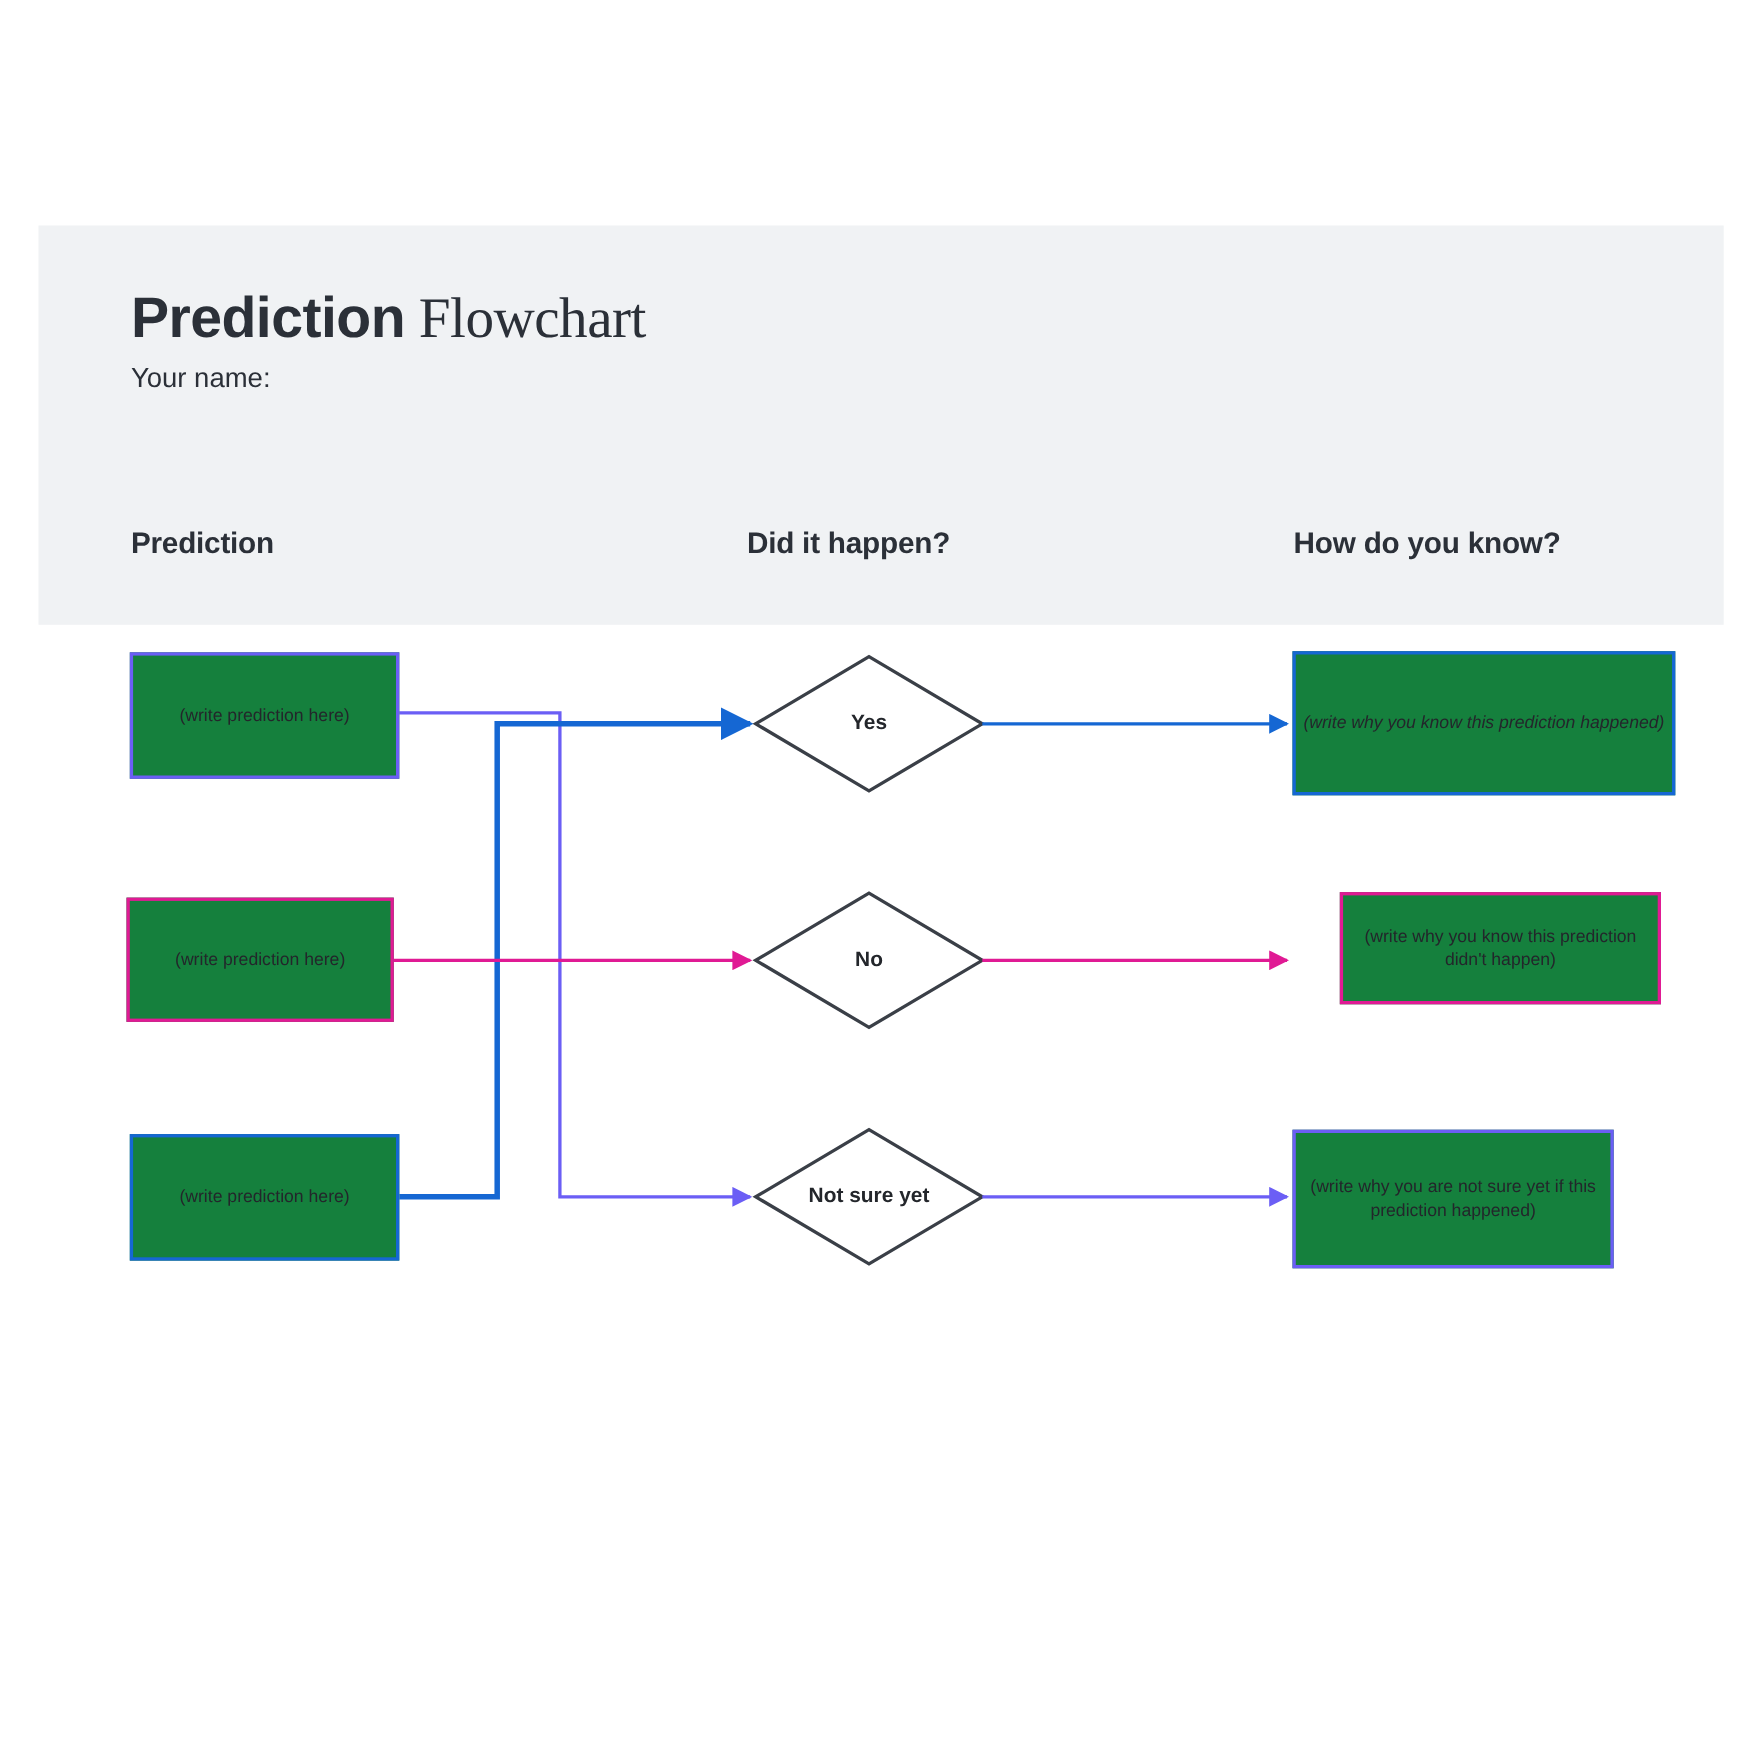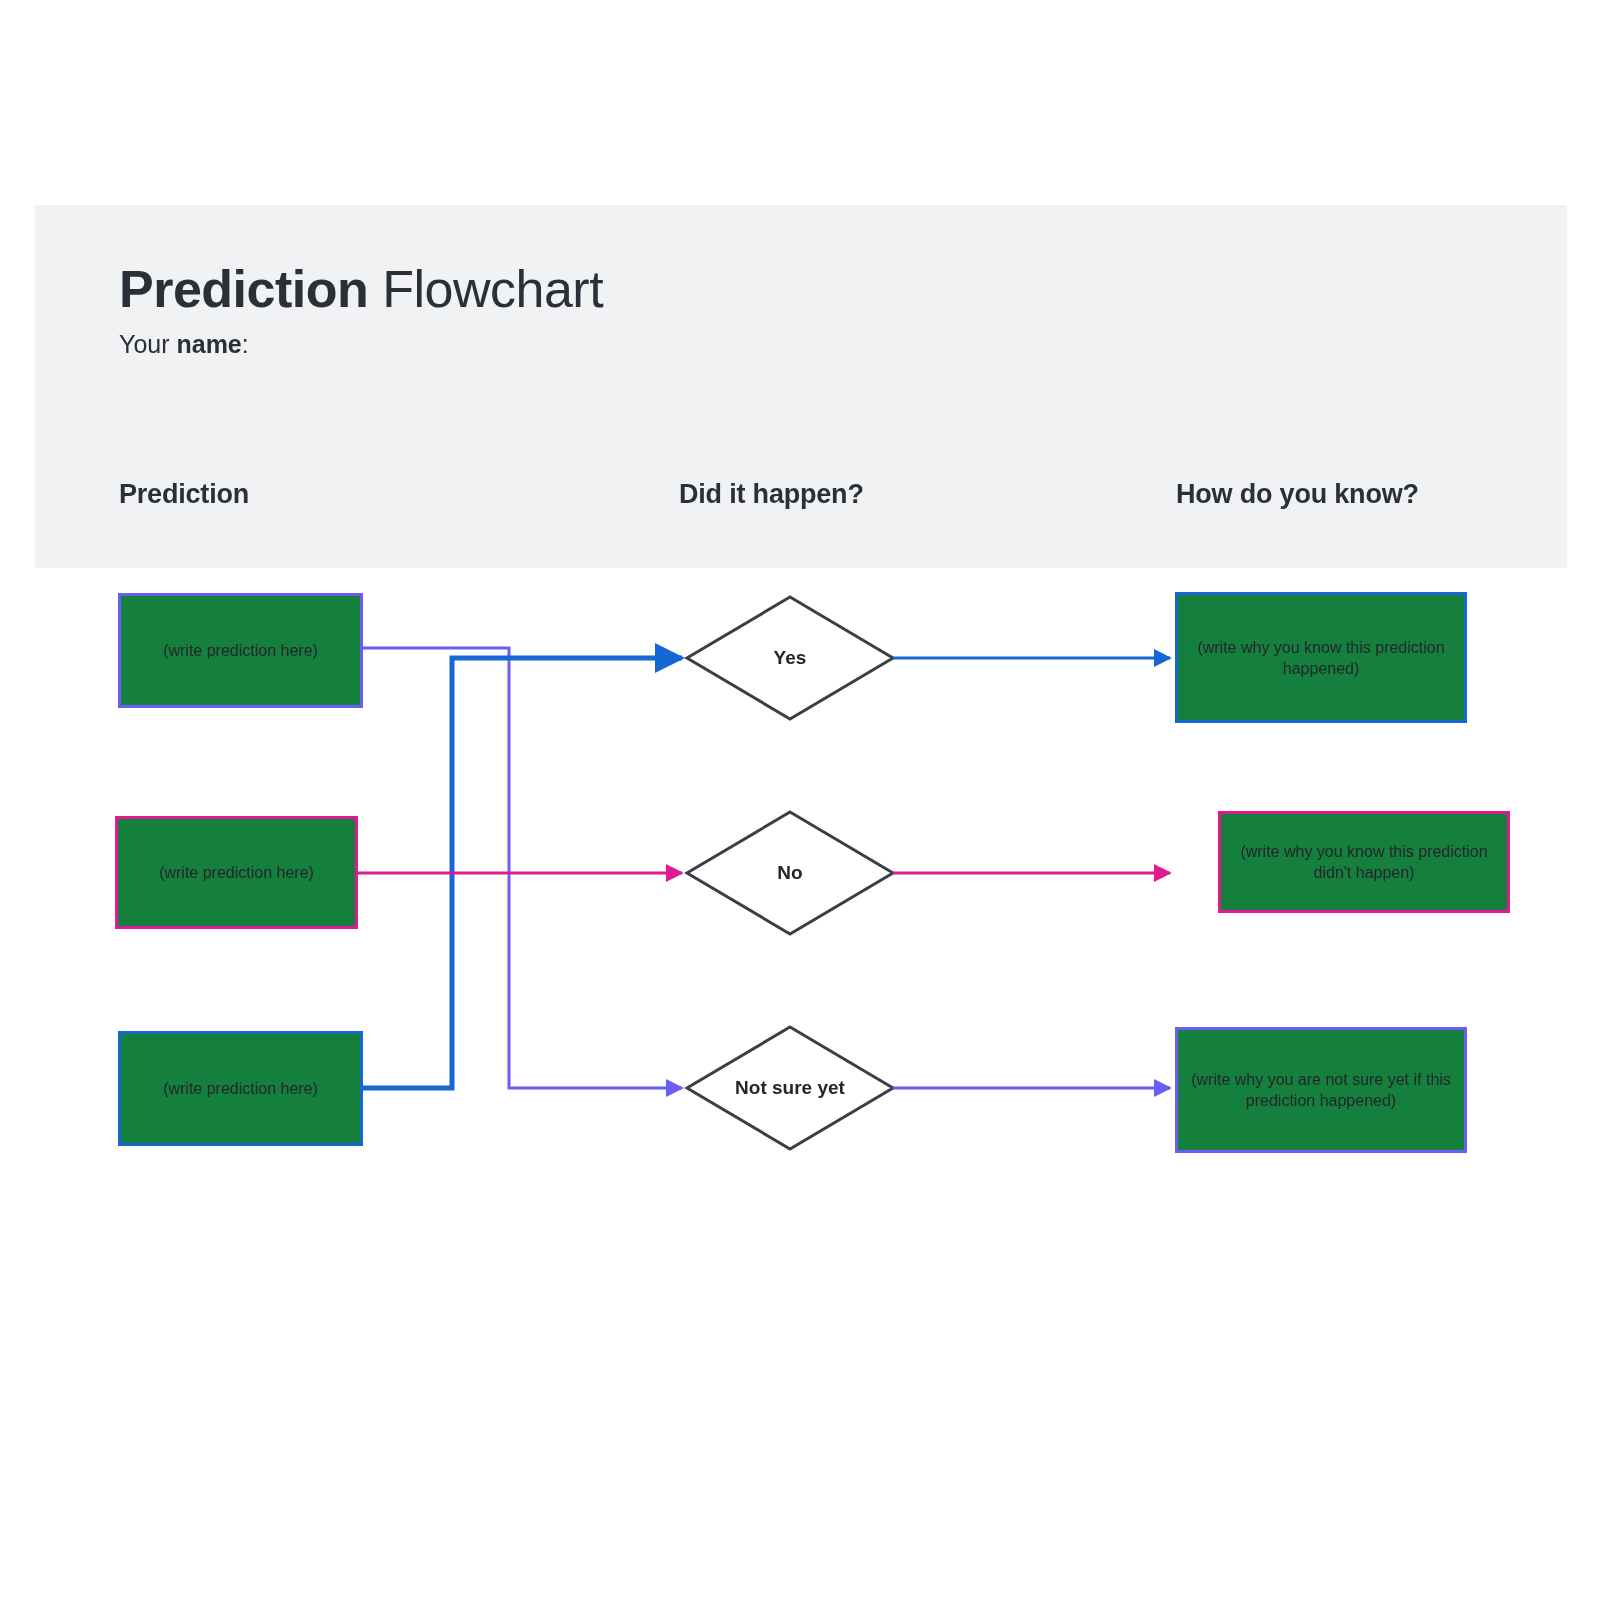--- a/index.html
+++ b/index.html
@@ -34,33 +34,33 @@
     position: absolute;
     left: 119px;
     top: 258px;
     font-size: 52px;
     line-height: 62px;
     color: #2b3038;
     letter-spacing: -0.5px;
     white-space: nowrap;
   }
   .title .bold { font-weight: 700; }
-  .title .light { font-weight: 400; }
+  .title .light { font-weight: 400; font-family: Liberation Serif, serif; }
 
   .your-name {
     position: absolute;
     left: 119px;
     top: 328px;
     font-size: 25px;
     line-height: 32px;
     color: #2b3038;
     font-weight: 400;
     white-space: nowrap;
   }
-  .your-name .bold { font-weight: 700; }
+  .your-name .bold { font-weight: 400; }
 
   .col-head {
     position: absolute;
     top: 479px;
     font-size: 27px;
     font-weight: 700;
     color: #2b3038;
     letter-spacing: -0.2px;
     white-space: nowrap;
   }
@@ -108,23 +108,23 @@
   }
   .pred3 {
     left: 118px; top: 1031px;
     width: 245px; height: 115px;
     border: 3px solid #1567d3;
     font-size: 16px; line-height: 21px;
   }
 
   .why1 {
     left: 1175px; top: 592px;
-    width: 292px; height: 131px;
+    width: 348px; height: 131px;
     border: 3px solid #1567d3;
-    font-size: 16px; line-height: 21px;
+    font-size: 16px; line-height: 21px; font-style: italic;
   }
   .why2 {
     left: 1218px; top: 811px;
     width: 292px; height: 102px;
     border: 3px solid #e01a94;
     font-size: 16px; line-height: 21px;
   }
   .why3 {
     left: 1175px; top: 1027px;
     width: 292px; height: 126px;

